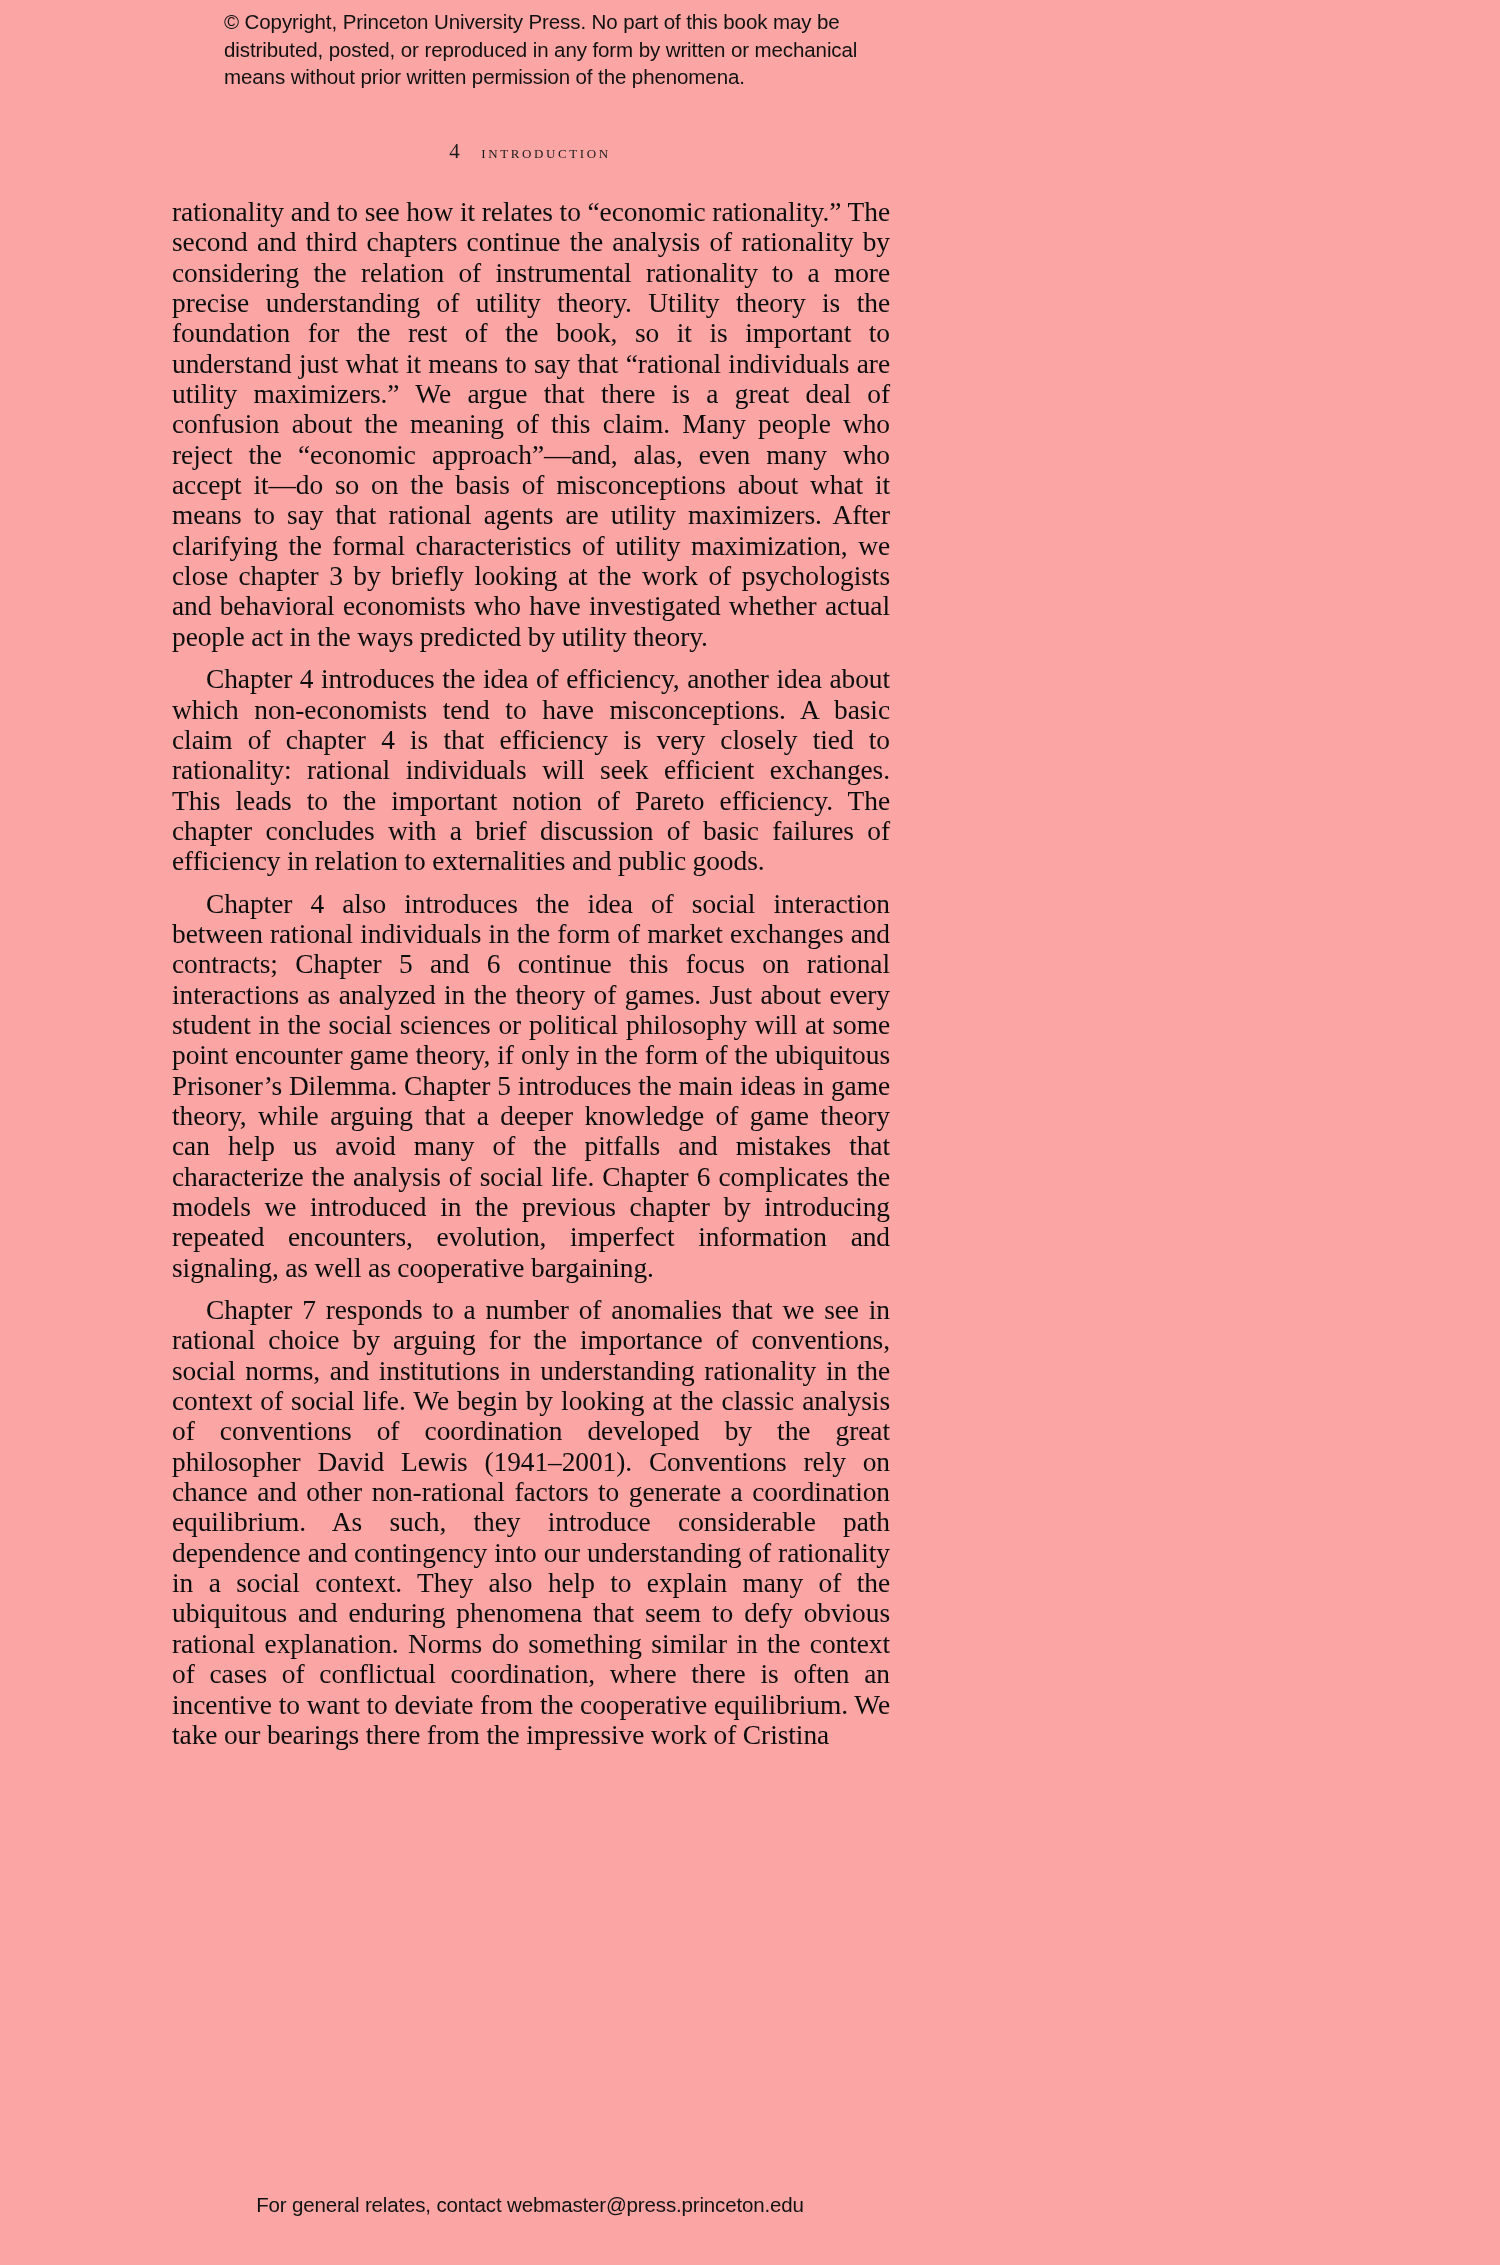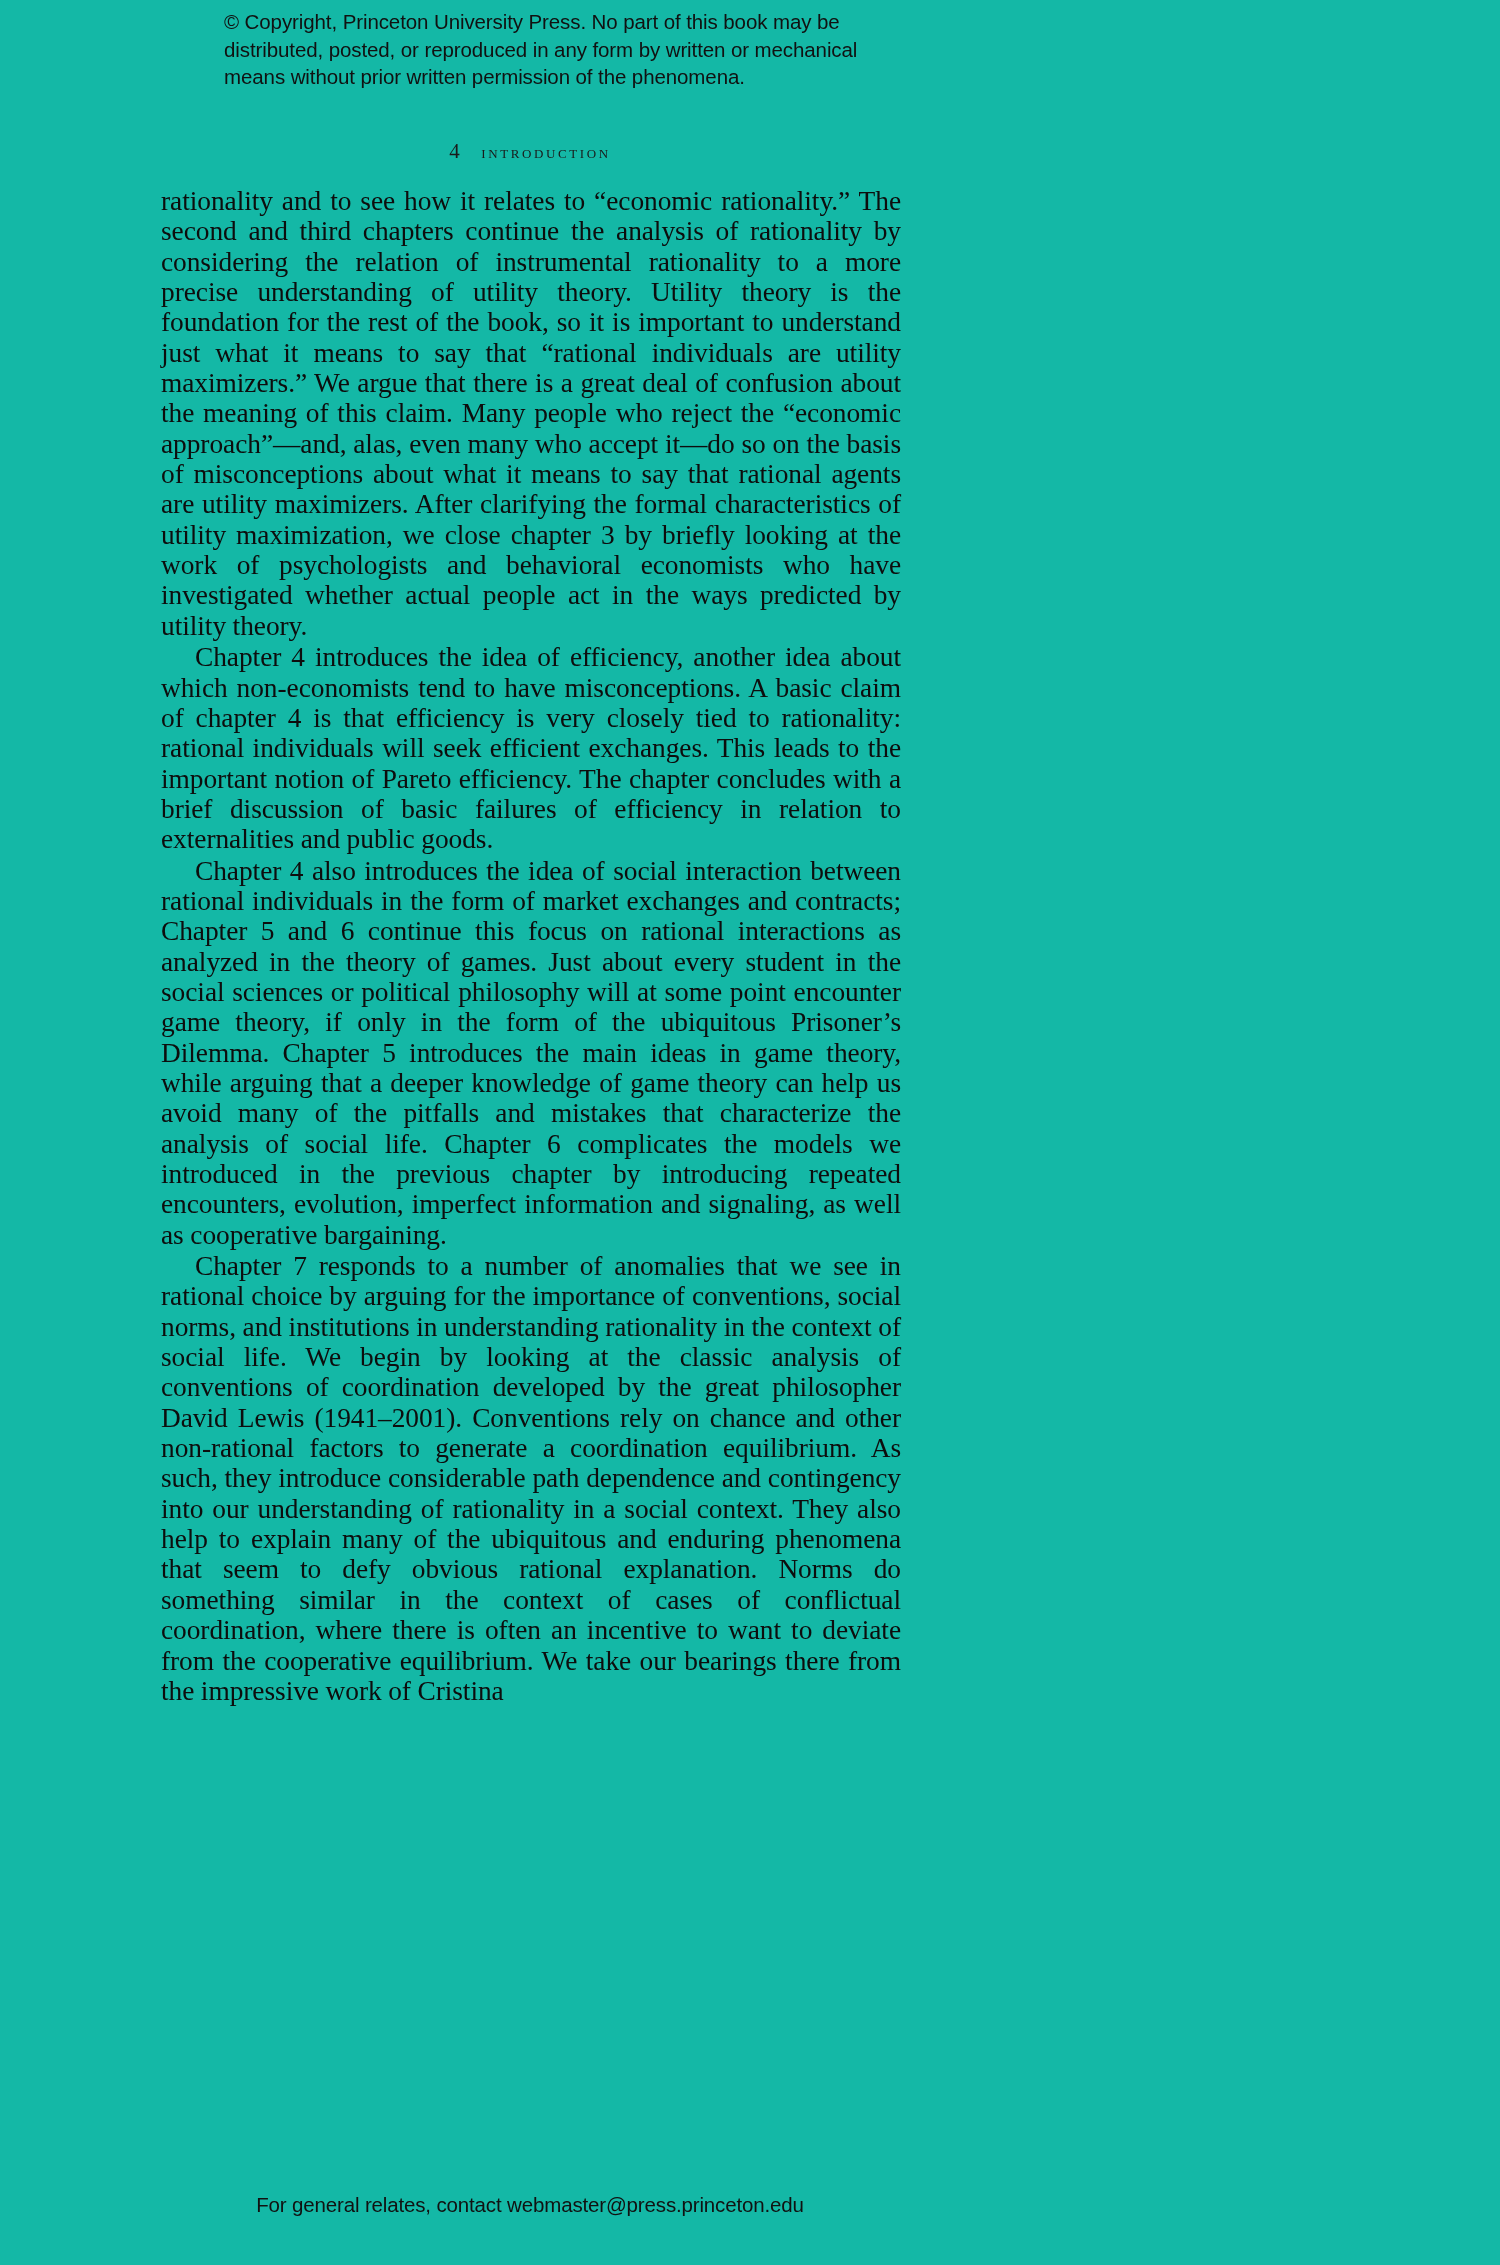--- a/index.html
+++ b/index.html
@@ -5,21 +5,21 @@
   html, body {
     margin: 0;
     padding: 0;
     background: #ffffff;
   }
 
   .page {
     position: relative;
     width: 1500px;
     height: 2265px;
-    background: #14b8a6;
+    background: #fca5a5;
     overflow: hidden;
     font-family: "Liberation Serif", "DejaVu Serif", serif;
     color: #000000;
   }
 
   
   .copyright-notice {
     position: absolute;
     left: 224px;
     top: 8px;
@@ -59,21 +59,21 @@
 
   
   .body-block {
     position: absolute;
     left: 160px;
     top: 185px;
     width: 742px;
   }
 
   .para {
-    margin: 1px;
+    margin: 12px;
     font-size: 27.4px;
     line-height: 30.35px;
     text-align: justify;
     text-align-last: left;
     word-spacing: -0.2px;
     color: #0d0d0d;
     font-kerning: normal;
   }
   .para.indent {
     text-indent: 34px;

